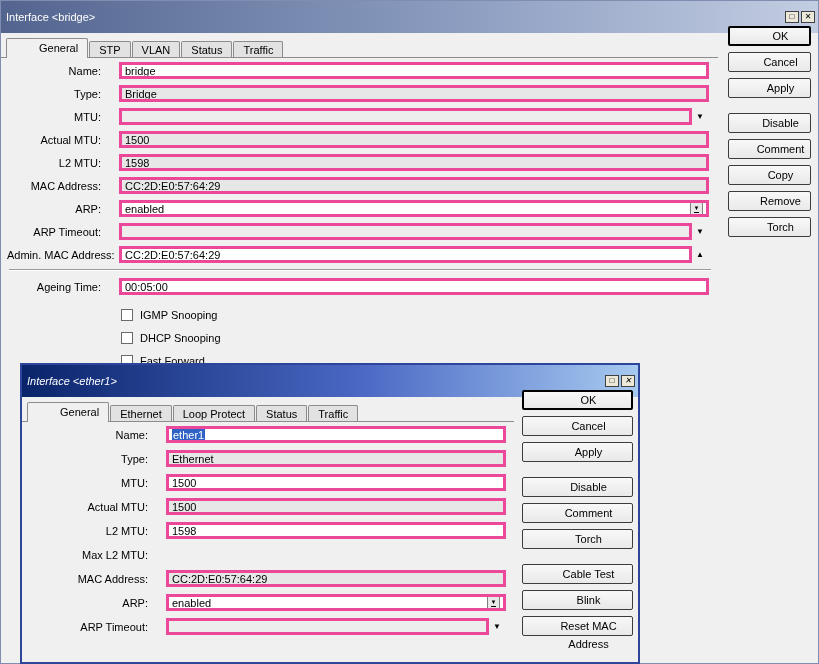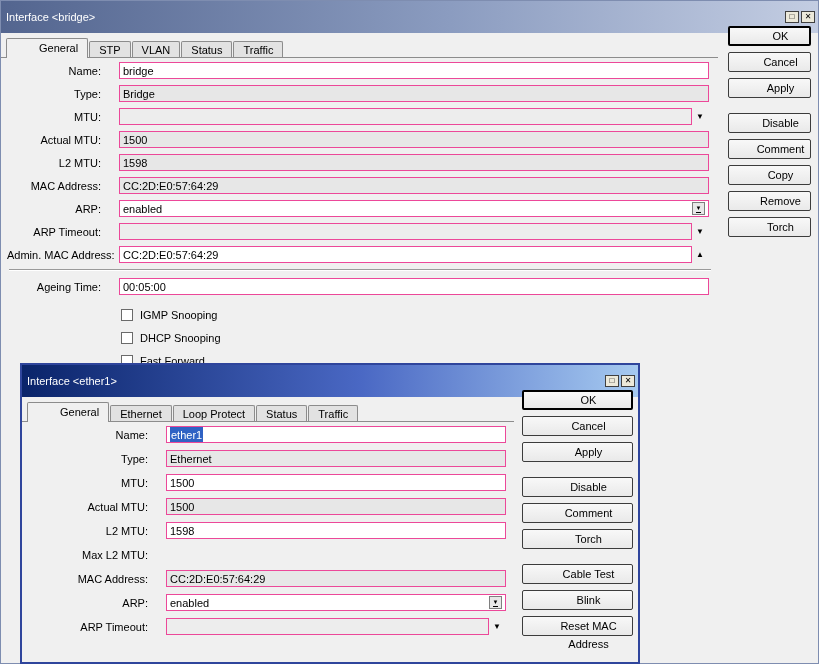--- a/index.html
+++ b/index.html
@@ -7,21 +7,21 @@
   body { font-family:"Liberation Sans", sans-serif; font-size:11px; color:#000; background:#fff; }
   .screen { position:relative; width:819px; height:664px; background:#f0f0f0; overflow:hidden; }
 
   
   .window { background:#f0f0f0; }
   #win-bridge { position:absolute; left:0; top:0; width:819px; height:664px; border:1px solid #7e8db0; }
   #win-ether  { position:absolute; left:20px; top:363px; width:620px; height:301px; border:2px solid #2f459c; z-index:10; }
 
   .titlebar { height:32px; display:flex; align-items:center; padding:0 3px 0 5px; color:#fff; }
   .titlebar.inactive { background:linear-gradient(90deg,#53658f 0%,#8b9cc0 55%,#c3cde2 100%); }
-  .titlebar.active   { background:linear-gradient(90deg,#0a246a 0%,#4a68c4 55%,#a6caf0 100%); }
+  .titlebar.active   { background:linear-gradient(90deg,#0a246a 0%,#4a68c4 55%,#a6caf0 100%);font-style:italic; }
   .title-text { flex:1; white-space:nowrap; overflow:hidden; }
   .winbtn { width:14px; height:12px; background:#ece9da; border:1px solid #404040; color:#000;
             font-size:8px; line-height:10px; text-align:center; margin-left:2px; cursor:default; }
 
   
   .tabbar { display:flex; align-items:flex-end; height:21px; margin-top:4px; padding-left:5px;
             border-bottom:1px solid #8c8c8c; }
   #win-bridge .tabbar { width:717px; }
   #win-ether  .tabbar { width:492px; }
   .tab { height:16px; line-height:16px; padding:0 9px; background:#e2e2e2; border:1px solid #8c8c8c;
@@ -29,21 +29,21 @@
   .tab.active { height:20px; line-height:19px; background:#f0f0f0; margin-bottom:-1px; z-index:1;padding-left:32px; }
 
   
   .form { padding-top:4px; }
   .row { display:flex; align-items:center; height:17px; margin-bottom:6px; padding-left:6px; }
   #win-ether .row { margin-bottom:7px; }
   .lbl { text-align:right; padding-right:18px; white-space:nowrap; }
   #win-bridge .lbl { width:112px; }
   #win-ether  .lbl { width:138px; }
 
-  .field { height:17px; display:flex; align-items:center; padding:0 3px; border:1px solid #ec4899;
+  .field { height:17px; display:flex; align-items:center; padding:0 3px; border:3px solid #ec4899;
            background:#fff; overflow:hidden; white-space:nowrap; }
   .field.ro  { background:#e7e7e7; }
   .field.dis { background:#ededed; }
   #win-bridge .field        { width:590px; }
   #win-bridge .field.short  { width:573px; }
   #win-ether  .field        { width:340px; }
   #win-ether  .field.short  { width:323px; }
 
   .dd { width:16px; text-align:center; font-size:8px; line-height:17px; color:#000; }
   .combo-btn { margin-left:auto; width:13px; height:13px; border:1px solid #7f7f7f; background:#e8e8e8;

